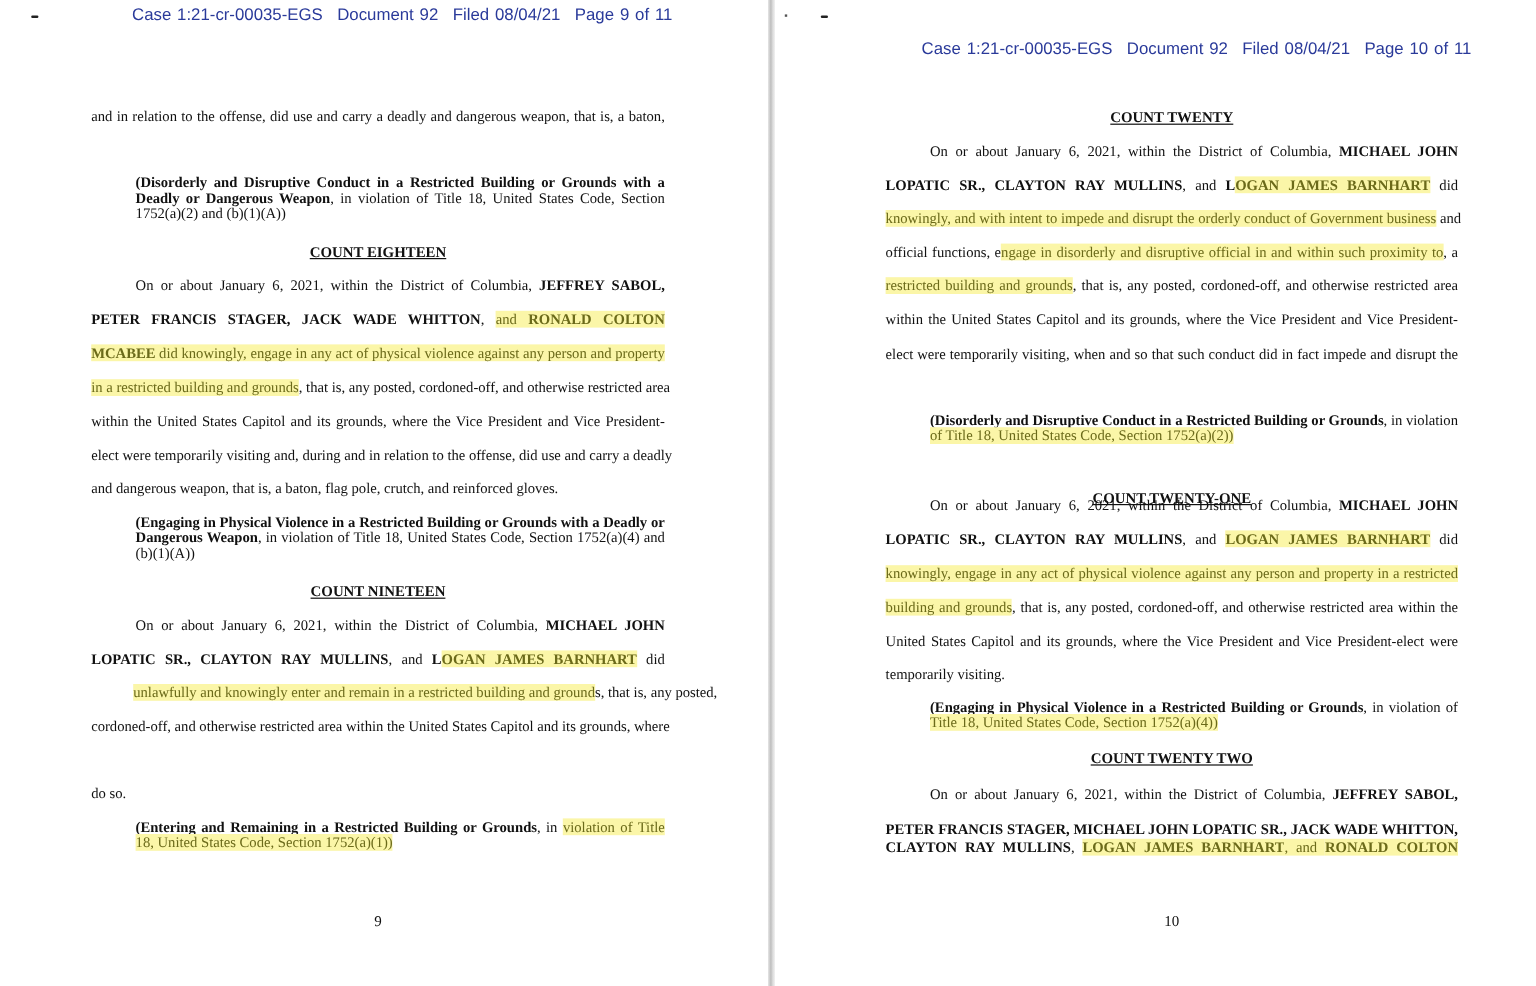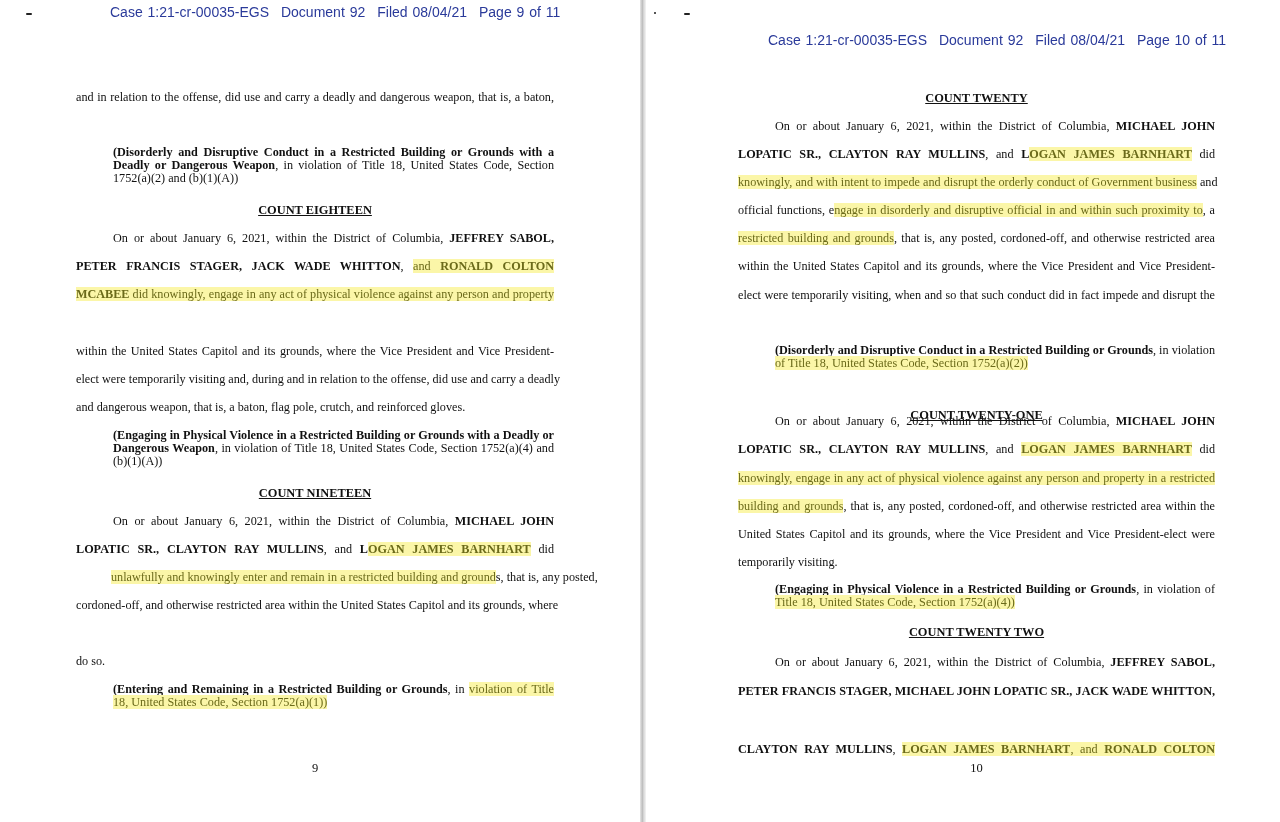--- a/index.html
+++ b/index.html
@@ -40,20 +40,21 @@
   <div class="body" style="top:0;height:822px;">
     <div class="line" style="top:90px;">and in relation to the offense, did use and carry a deadly and dangerous weapon, that is, a baton,</div>
 
     <div class="cite" style="top:146px;"><b>(Disorderly and Disruptive Conduct in a Restricted Building or Grounds with a Deadly or Dangerous Weapon</b><span>, in violation of Title 18, United States Code, Section 1752(a)(2) and (b)(1)(A))</span></div>
 
     <div class="heading" style="top:203px;">COUNT EIGHTEEN</div>
 
     <div class="line ind" style="top:231px;"><span>On or about January 6, 2021, within the District of Columbia, </span><b>JEFFREY SABOL,</b></div>
     <div class="line" style="top:259px;"><b>PETER FRANCIS STAGER, JACK WADE WHITTON</b><span>, </span><span class="hl">and </span><b class="hl">RONALD COLTON</b></div>
     <div class="line" style="top:287px;"><b class="hl">MCABEE</b><span class="hl"> did knowingly, engage in any act of physical violence against any person and property</span></div>
+    <div class="line" style="top:316px;"><span class="hl">in a restricted building and grounds</span><span>, that is, any posted, cordoned-off, and otherwise restricted area</span></div>
     <div class="line" style="top:344px;">within the United States Capitol and its grounds, where the Vice President and Vice President-</div>
     <div class="line" style="top:372px;">elect were temporarily visiting and, during and in relation to the offense, did use and carry a deadly</div>
     <div class="line last" style="top:400px;">and dangerous weapon, that is, a baton, flag pole, crutch, and reinforced gloves.</div>
 
     <div class="cite" style="top:429px;"><b>(Engaging in Physical Violence in a Restricted Building or Grounds with a Deadly or Dangerous Weapon</b><span>, in violation of Title 18, United States Code, Section 1752(a)(4) and (b)(1)(A))</span></div>
 
     <div class="heading" style="top:486px;">COUNT NINETEEN</div>
 
     <div class="line ind" style="top:514px;"><span>On or about January 6, 2021, within the District of Columbia, </span><b>MICHAEL JOHN</b></div>
     <div class="line" style="top:542px;"><b>LOPATIC SR., CLAYTON RAY MULLINS</b><span>, and </span><b>L</b><b class="hl">OGAN JAMES BARNHART</b><span> did</span></div>
@@ -97,17 +98,17 @@
     <div class="line" style="top:499px;"><span class="hl">building and grounds</span><span>, that is, any posted, cordoned-off, and otherwise restricted area within the</span></div>
     <div class="line" style="top:527px;">United States Capitol and its grounds, where the Vice President and Vice President-elect were</div>
     <div class="line last" style="top:555px;">temporarily visiting.</div>
 
     <div class="cite" style="top:583px;"><b>(Engaging in Physical Violence in a Restricted Building or Grounds</b><span>, in violation of </span><span class="hl">Title 18, United States Code, Section 1752(a)(4))</span></div>
 
     <div class="heading" style="top:625px;">COUNT TWENTY TWO</div>
 
     <div class="line ind" style="top:655px;"><span>On or about January 6, 2021, within the District of Columbia, </span><b>JEFFREY SABOL,</b></div>
     <div class="line" style="top:684px;"><b>PETER FRANCIS STAGER, MICHAEL JOHN LOPATIC SR., JACK WADE WHITTON,</b></div>
-    <div class="line" style="top:742px;"><b>CLAYTON RAY MULLINS</b><span>, </span><b class="hl">LOGAN JAMES BARNHART</b><span class="hl">, and </span><b class="hl">RONALD COLTON</b></div>
+    <div class="line" style="top:699px;"><b>CLAYTON RAY MULLINS</b><span>, </span><b class="hl">LOGAN JAMES BARNHART</b><span class="hl">, and </span><b class="hl">RONALD COLTON</b></div>
 
     <div class="pnum" style="top:761px;">10</div>
   </div>
 </div>
 
 </body></html>

